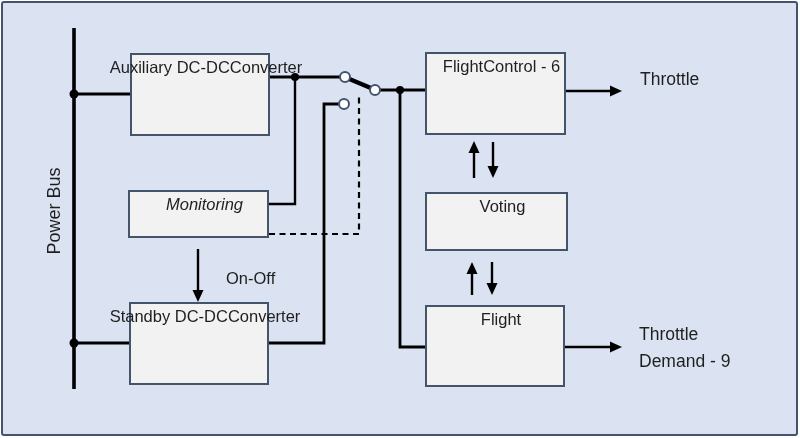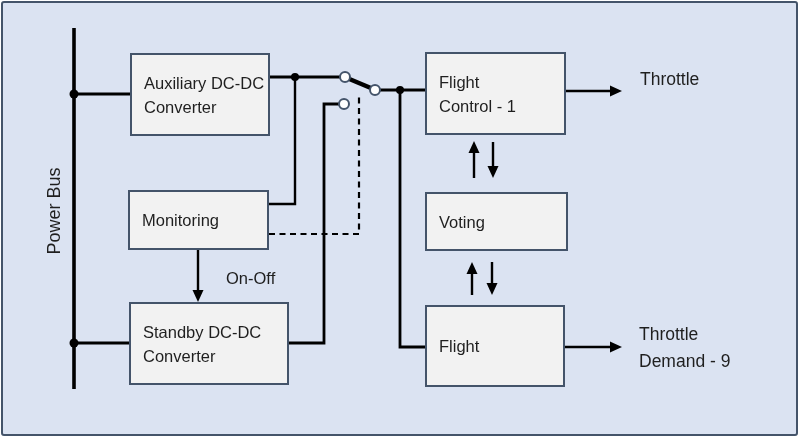--- a/index.html
+++ b/index.html
@@ -18,27 +18,27 @@
   svg.layer { position: absolute; left: 0; top: 0; z-index: 2; }
   .wire  { stroke: var(--wire, #000); fill: none; }
   .dash  { stroke: var(--wire, #000); fill: none; stroke-dasharray: 6 4.5; }
   .dot   { fill: var(--wire, #000); stroke: none; }
   .head  { fill: var(--wire, #000); stroke: none; }
   .sw    { fill: #ffffff; stroke: var(--box-border, #44546a); stroke-width: 2; }
   .box {
     position: absolute; z-index: 3; box-sizing: border-box;
     background: var(--box-fill, #f2f2f2);
     border: 2px solid var(--box-border, #44546a);
-    display: flex; flex-direction: column; justify-content: center;
+    display: flex; flex-direction: row; justify-content: center;
     padding-left: 12px; font-size: 16.5px; line-height: 24px;
     color: var(--text, #1f1f1f); white-space: nowrap;
   }
   .box-aux      { left: 130px; top:  53px; width: 140px; height: 83px; }
-  .box-mon      { left: 128px; top: 190px; width: 141px; height: 60px; }
-  .box-stb      { left: 129px; top: 302px; width: 160px; height: 83px; }
+  .box-mon      { left: 128px; top: 190px; width: 141px; height: 48px; font-style: italic; }
+  .box-stb      { left: 129px; top: 302px; width: 140px; height: 83px; }
   .box-fc1      { left: 425px; top:  52px; width: 141px; height: 83px; }
   .box-vote     { left: 425px; top: 192px; width: 143px; height: 59px; }
   .box-fc2      { left: 425px; top: 305px; width: 140px; height: 82px; }
   .free-label { position: absolute; z-index: 3; color: var(--text, #1f1f1f); white-space: nowrap; }
   .power-bus-label {
     left: -16px; top: 199px; width: 140px; height: 24px;
     text-align: center; font-size: 18px; line-height: 24px;
     transform: rotate(-90deg);
   }
   .on-off-label { left: 226px; top: 268px; font-size: 16.5px; line-height: 20px; text-align: right; }
@@ -126,21 +126,21 @@
   </div>
   <div class="box box-mon">
     <span>Monitoring</span>
   </div>
   <div class="box box-stb">
     <span>Standby DC-DC</span>
     <span>Converter</span>
   </div>
   <div class="box box-fc1">
     <span>Flight</span>
-    <span>Control - 1</span>
+    <span>Control - 6</span>
   </div>
   <div class="box box-vote">
     <span>Voting</span>
   </div>
   <div class="box box-fc2">
     <span>Flight</span>
   </div>
 
   <div class="free-label on-off-label">On-Off</div>
 

